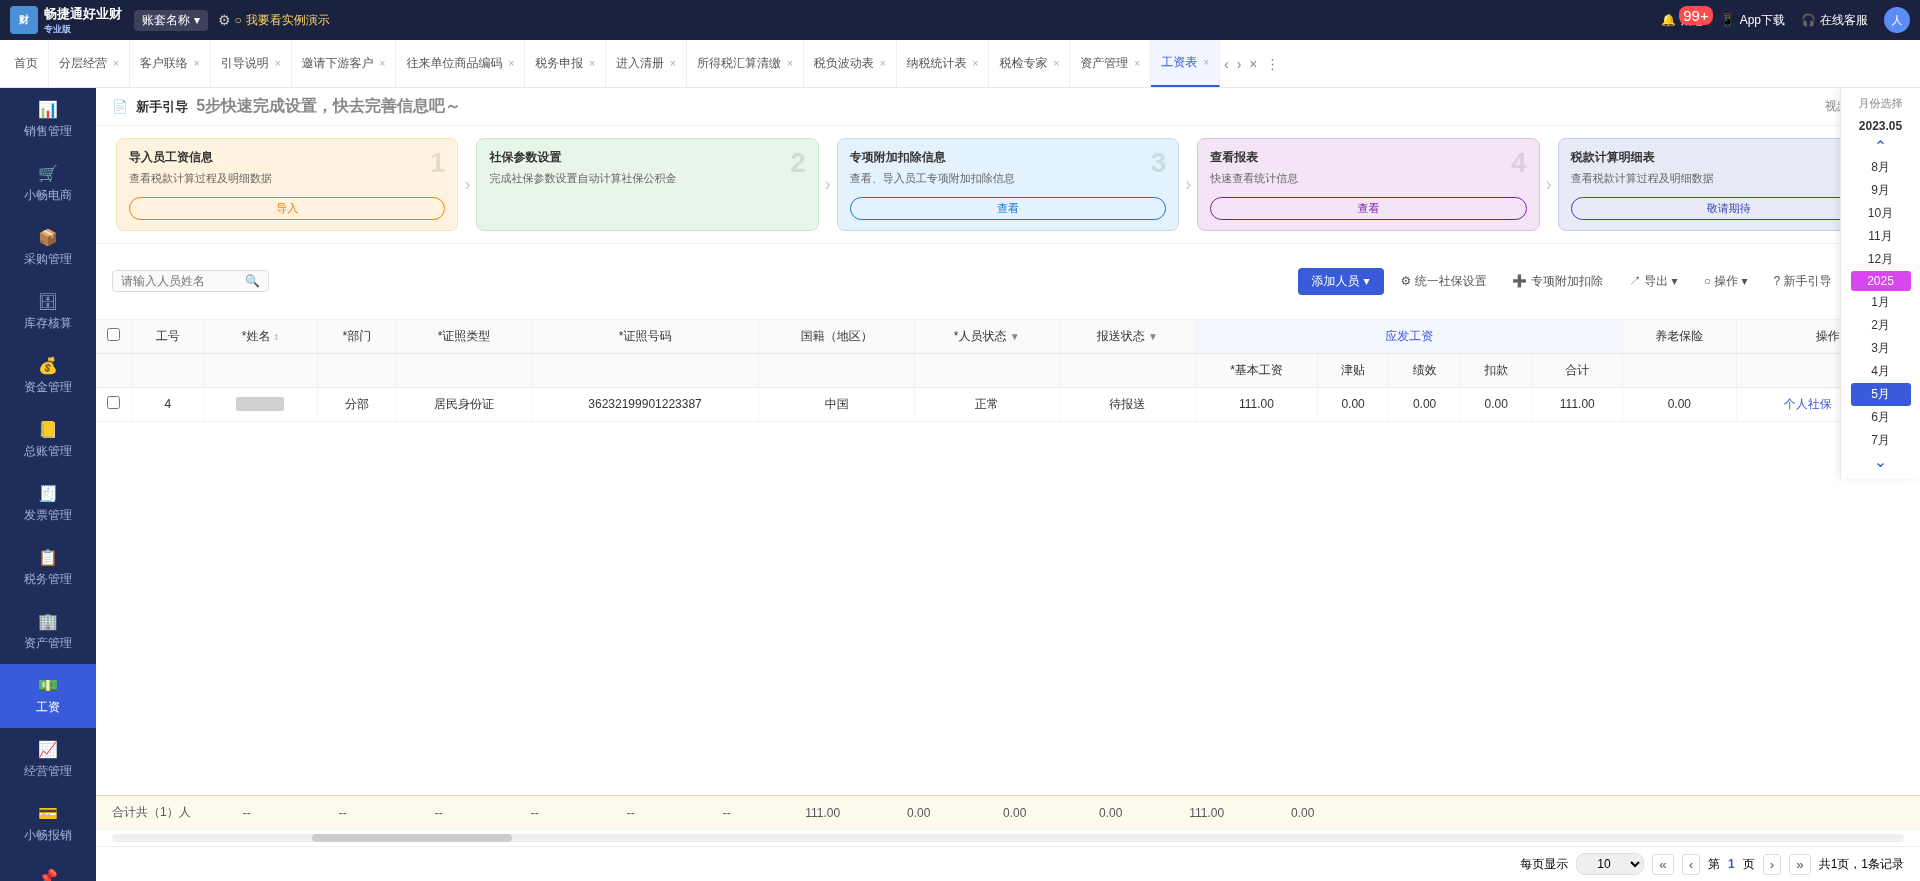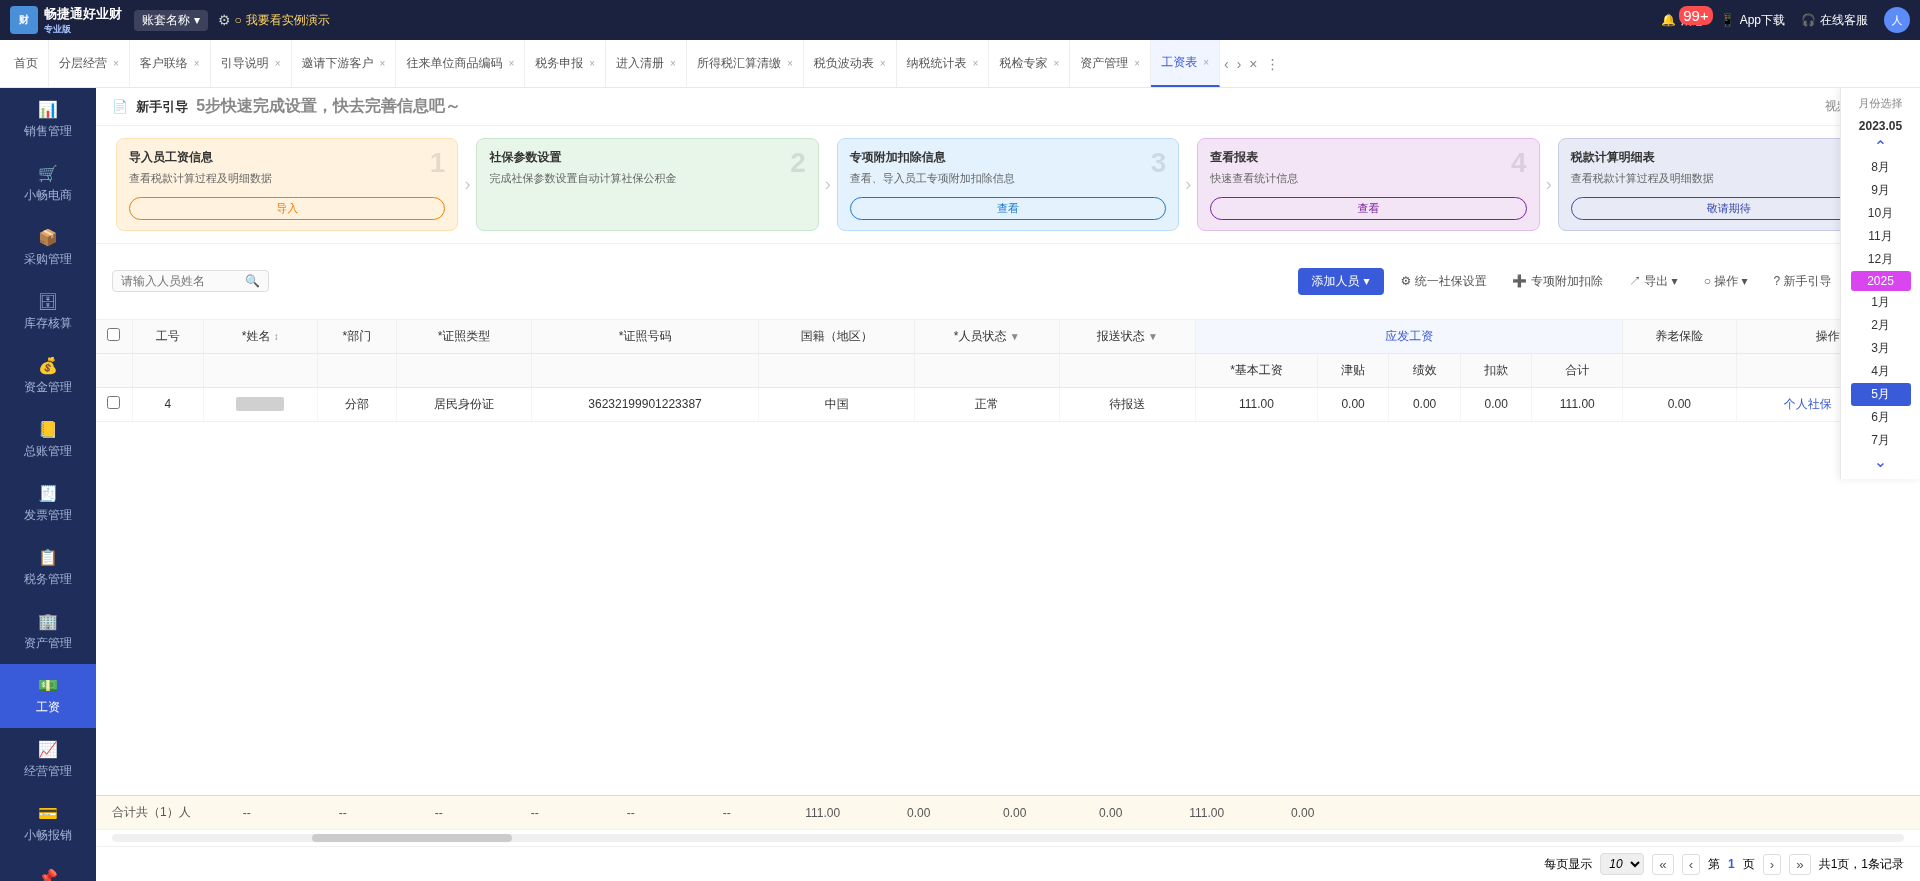--- a/index.html
+++ b/index.html
@@ -380,21 +380,21 @@
         </div>
 
         <div class="scrollbar-area">
           <div class="scroll-track">
             <div class="scroll-thumb"></div>
           </div>
         </div>
 
         <div class="pagination-bar">
           <span>每页显示</span>
-          <select style="padding:2px 4px;border:1px solid #ddd;border-radius:4px;font-size:12px;font-style:italic;">
+          <select style="padding:2px 16px;border:1px solid #ddd;border-radius:9px;font-size:12px;">
             <option>10</option>
             <option>20</option>
             <option>50</option>
           </select>
           <button class="page-btn">«</button>
           <button class="page-btn">‹</button>
           <span>第</span>
           <span class="page-num">1</span>
           <span>页</span>
           <button class="page-btn">›</button>

